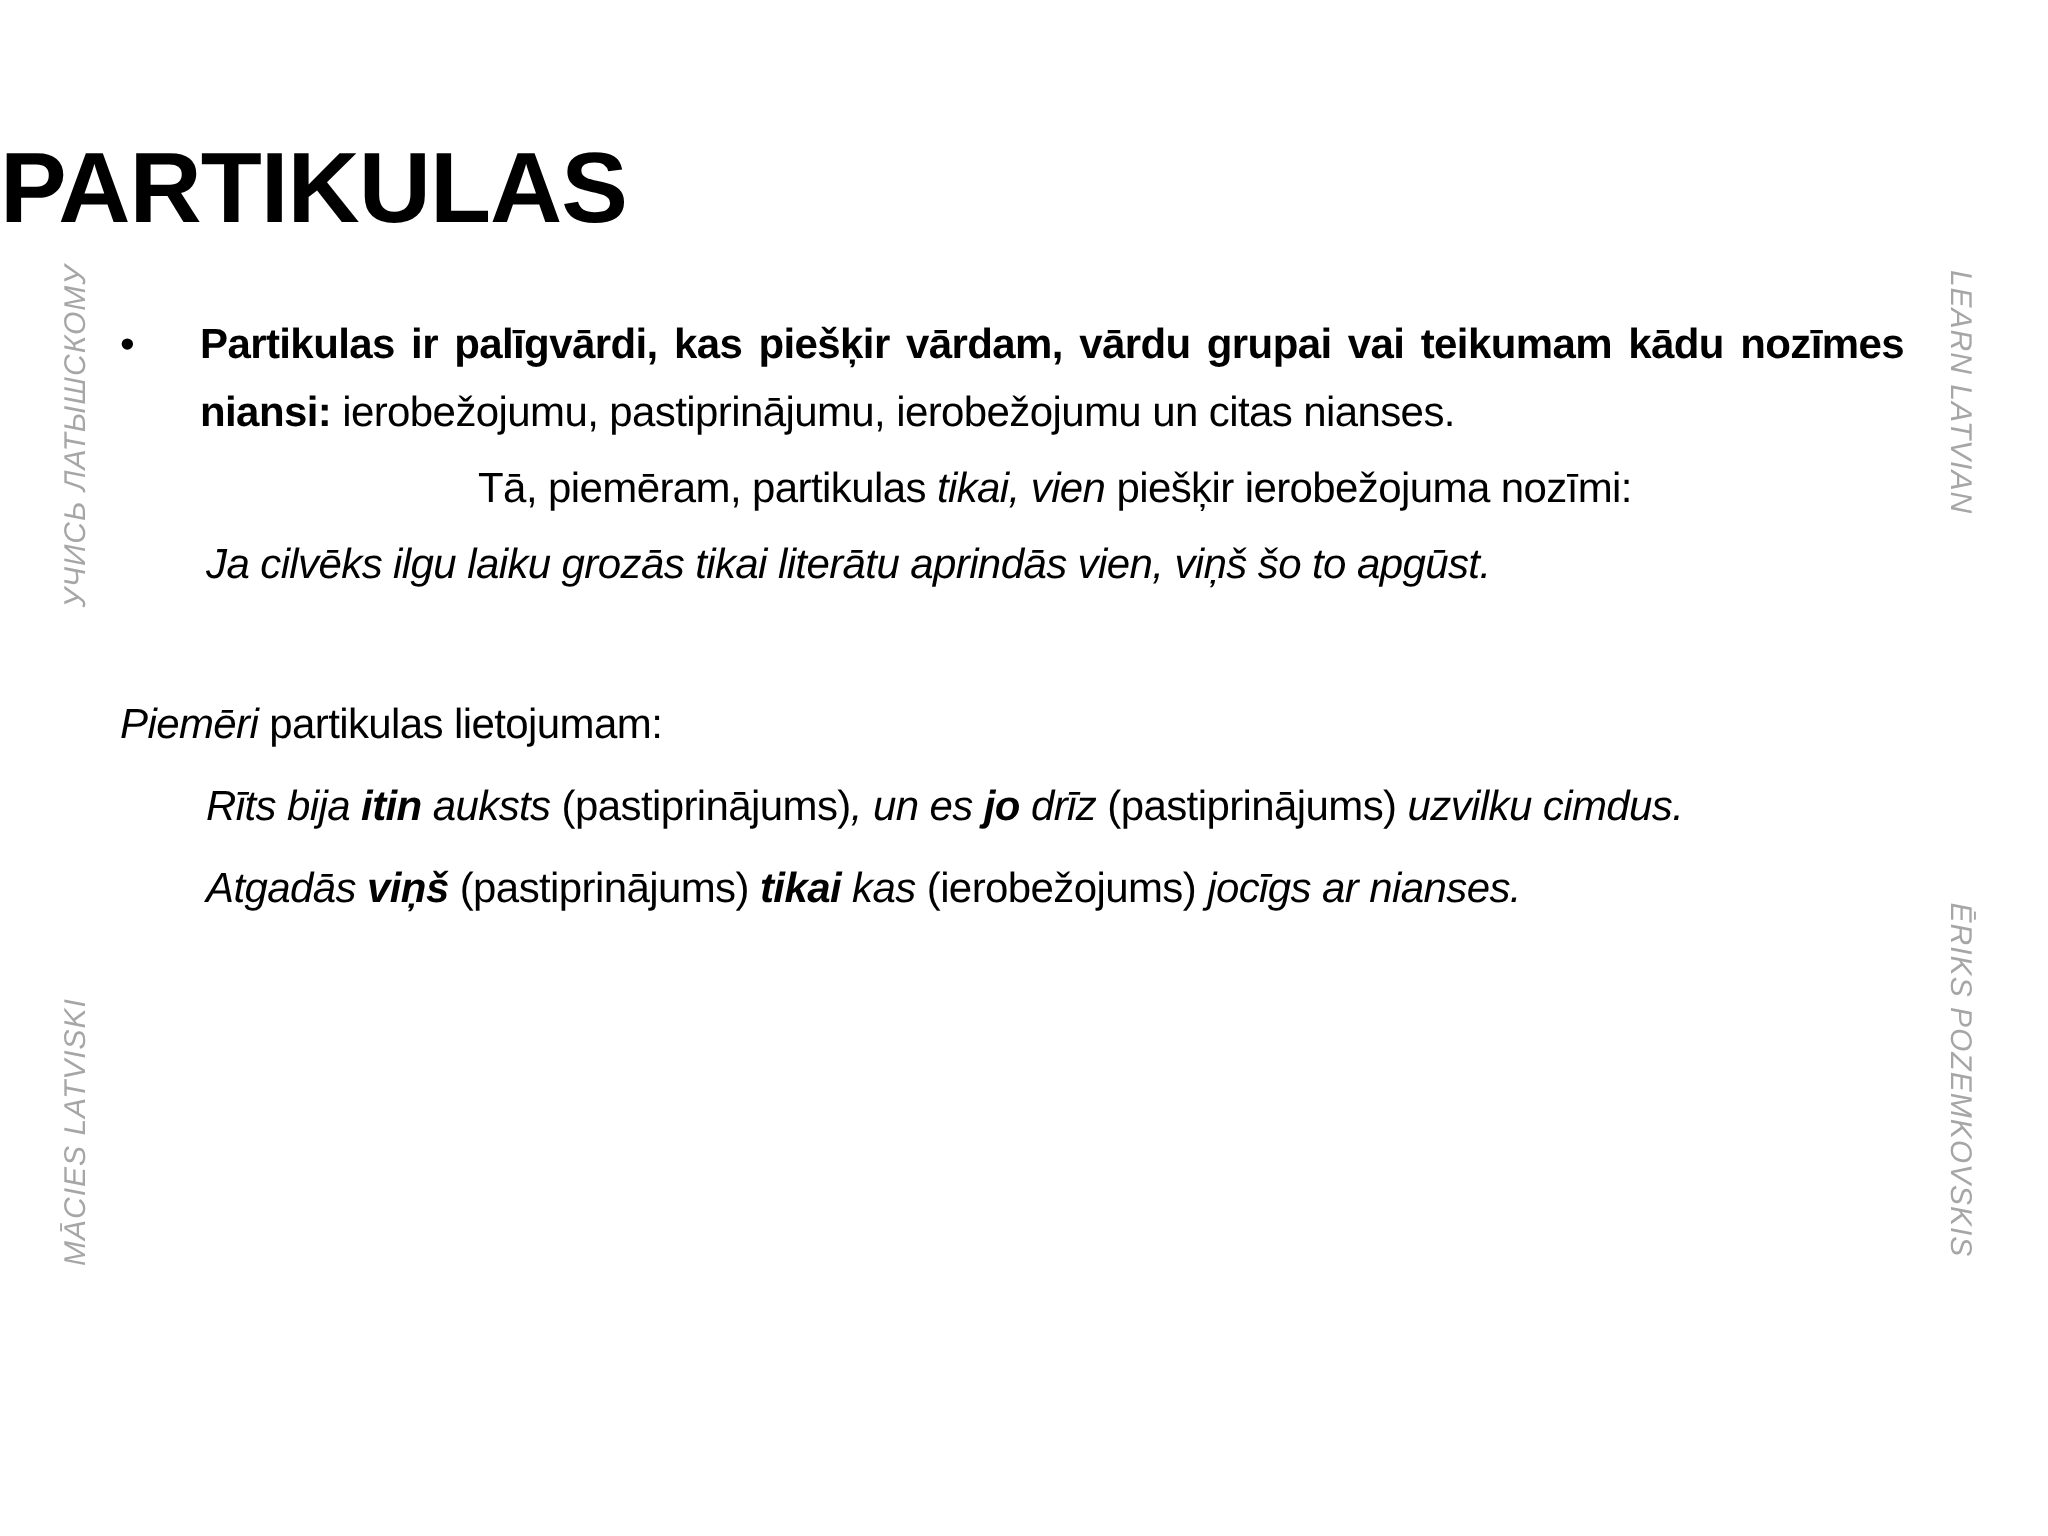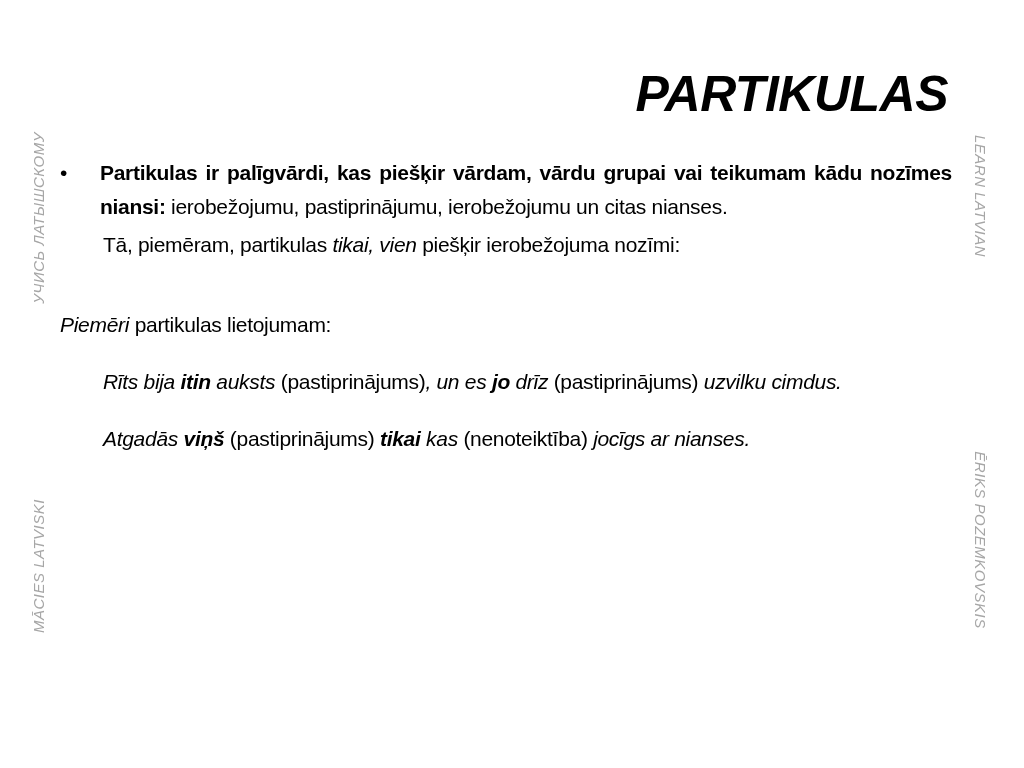--- a/index.html
+++ b/index.html
@@ -1,33 +1,33 @@
 <!DOCTYPE html>
 <html><head>
 <meta charset="utf-8">
 <style>
   html, body { margin:0; padding:0; }
   body { width:1024px; height:768px; background:#ffffff; position:relative; overflow:hidden;
          font-family:"Liberation Sans", sans-serif; color:#000; }
-  .title { position:absolute; left:0; top:62px; width:948px; text-align:right;
-           font-size:50px; font-weight:bold; letter-spacing:-0.5px; line-height:64px;font-style:italic; }
+  .title { position:absolute; left:0; top:62px; width:948px; text-align:left;
+           font-size:50px; font-weight:bold; letter-spacing:-0.5px; line-height:64px; }
   .wm { position:absolute; color:#a6a6a6; font-size:15px; font-style:italic; letter-spacing:0.5px;
         white-space:nowrap; font-family:"Liberation Sans Narrow","Liberation Sans", sans-serif; }
   .wm-left-top { left:38px; top:218px; transform:translate(-50%,-50%) rotate(-90deg); }
   .wm-left-bot { left:38px; top:566px; transform:translate(-50%,-50%) rotate(-90deg); }
   .wm-right-top { left:980px; top:196px; transform:translate(-50%,-50%) rotate(90deg); }
   .wm-right-bot { left:980px; top:540px; transform:translate(-50%,-50%) rotate(90deg); }
   .content { position:absolute; left:60px; top:156px; width:892px; font-size:21px; line-height:34px; }
   .bullet { position:relative; padding-left:40px; letter-spacing:-0.3px; }
   .bullet .dot { position:absolute; left:0; top:0; }
   .indent { padding-left:43px; letter-spacing:-0.3px; }
-  .para { margin-top:4px; }
+  .para { margin-top:4px;text-align:center; }
   .just { text-align:justify; }
   .gap { height:46px; }
-  .ex { margin-top:23px; }
+  .ex { margin-top:7px; }
   b { font-weight:bold; }
   i { font-style:italic; }
 </style>
 </head>
 <body>
 
 <div class="title">PARTIKULAS</div>
 
 <div class="wm wm-left-top">УЧИСЬ ЛАТЫШСКОМУ</div>
 <div class="wm wm-left-bot">MĀCIES LATVISKI</div>
@@ -37,28 +37,31 @@
 <div class="content">
   <div class="bullet just">
     <span class="dot">•</span>
     <b>Partikulas ir palīgvārdi, kas piešķir vārdam, vārdu grupai vai teikumam kādu nozīmes niansi:</b><span> ierobežojumu, pastiprinājumu, ierobežojumu un citas nianses.</span>
   </div>
 
   <div class="indent para">
     <span>Tā, piemēram, partikulas </span><i>tikai, vien</i><span> piešķir ierobežojuma nozīmi:</span>
   </div>
 
+  <div class="indent para just">
+    <i>Ja cilvēks ilgu laiku grozās tikai literātu aprindās vien, viņš šo to apgūst.</i>
+  </div>
 
   <div class="gap"></div>
 
   <div class="examples-heading" style="letter-spacing:-0.3px;">
     <i>Piemēri</i><span> partikulas lietojumam:</span>
   </div>
 
   <div class="indent ex just">
     <i>Rīts bija </i><b><i>itin</i></b><i> auksts</i><span> (pastiprinājums)</span><i>, un es </i><b><i>jo</i></b><i> drīz</i><span> (pastiprinājums) </span><i>uzvilku cimdus.</i>
   </div>
 
   <div class="indent ex">
-    <i>Atgadās </i><b><i>viņš</i></b><span> (pastiprinājums) </span><b><i>tikai</i></b><i> kas</i><span> (nenoteiktība) </span><i>jocīgs ar nianses.</i>
+    <i>Atgadās </i><b><i>viņš</i></b><span> (pastiprinājums) </span><b><i>tikai</i></b><i> kas</i><span> (ierobežojums) </span><i>jocīgs ar nianses.</i>
   </div>
 
 </div>
 
 </body></html>

